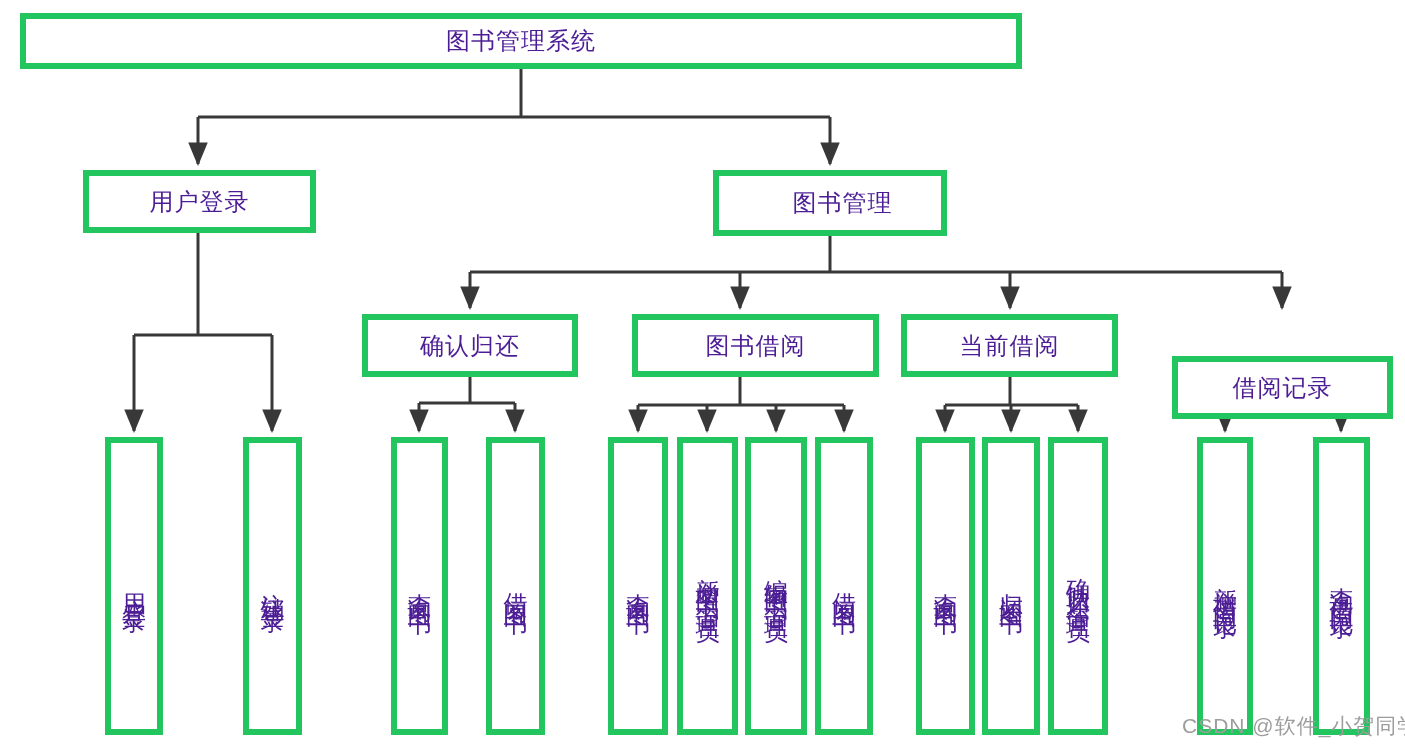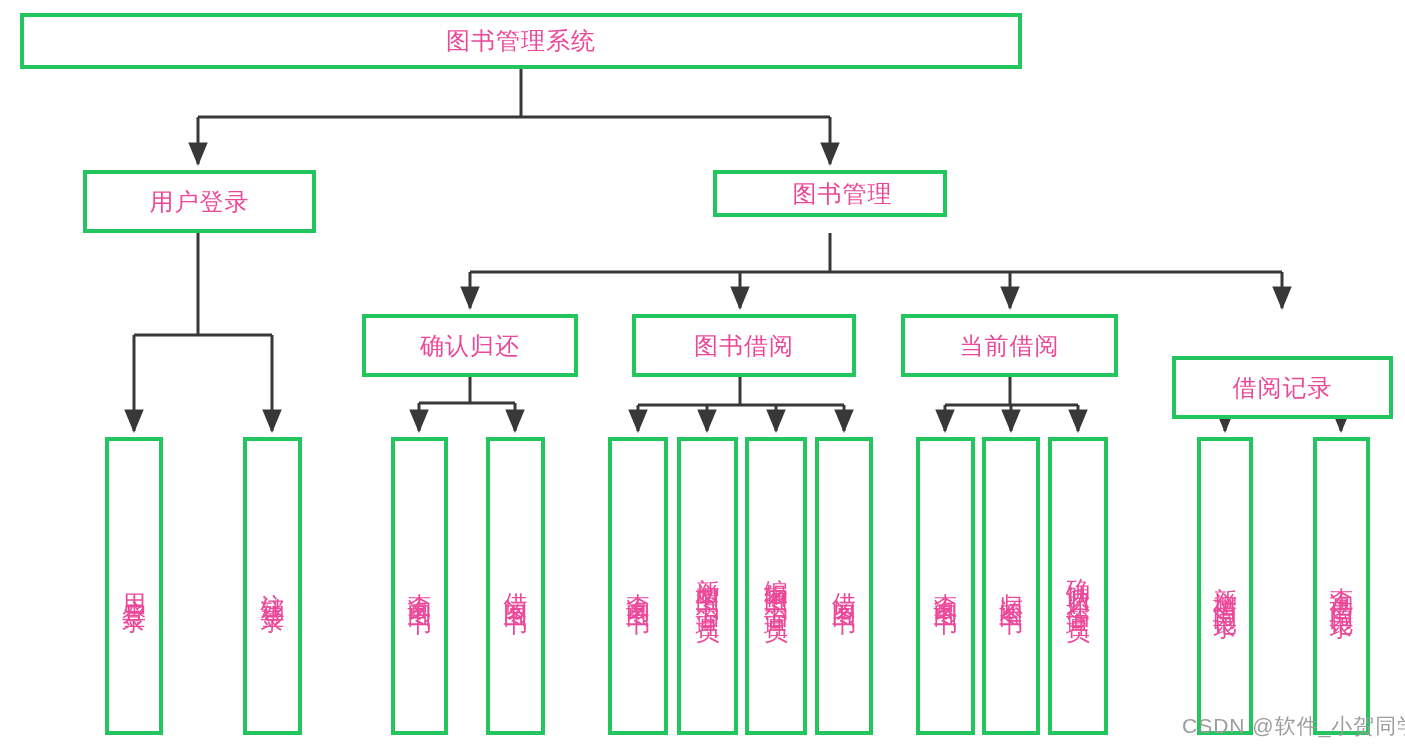--- a/index.html
+++ b/index.html
@@ -18,26 +18,26 @@
   #connectors {
     position: absolute;
     left: 0;
     top: 0;
     width: 1405px;
     height: 747px;
   }
   .node {
     position: absolute;
     box-sizing: border-box;
-    border: 4px solid #22c55e;
+    border: 6px solid #22c55e;
     background: #ffffff;
     display: flex;
     align-items: center;
     justify-content: center;
-    color: #ec4899;
+    color: #4c1d95;
     font-size: 24px;
     letter-spacing: 1px;
     z-index: 2;
   }
   .leaf .label-v {
     writing-mode: vertical-rl;
     text-orientation: mixed;
     letter-spacing: 6px;
     line-height: 1;
     white-space: nowrap;
@@ -122,28 +122,28 @@
     </g>
   </svg>
 
   <div class="node" style="left:20px; top:13px; width:1002px; height:56px;">
     <span>图书管理系统</span>
   </div>
 
   <div class="node" style="left:83px; top:170px; width:233px; height:63px;">
     <span>用户登录</span>
   </div>
-  <div class="node" style="left:713px; top:170px; width:234px; height:47px;padding-left:25px;">
+  <div class="node" style="left:713px; top:170px; width:234px; height:66px;padding-left:25px;">
     <span>图书管理</span>
   </div>
 
   <div class="node" style="left:362px; top:314px; width:216px; height:63px;">
     <span>确认归还</span>
   </div>
-  <div class="node" style="left:632px; top:314px; width:224px; height:63px;font-family:Liberation Mono, monospace;">
+  <div class="node" style="left:632px; top:314px; width:247px; height:63px;font-family:Liberation Mono, monospace;">
     <span>图书借阅</span>
   </div>
   <div class="node" style="left:901px; top:314px; width:217px; height:63px;">
     <span>当前借阅</span>
   </div>
   <div class="node" style="left:1172px; top:314px; width:221px; height:63px;margin-top:42px;">
     <span>借阅记录</span>
   </div>
 
   <div class="node leaf" style="left:105px; top:437px; width:58px; height:298px;">

